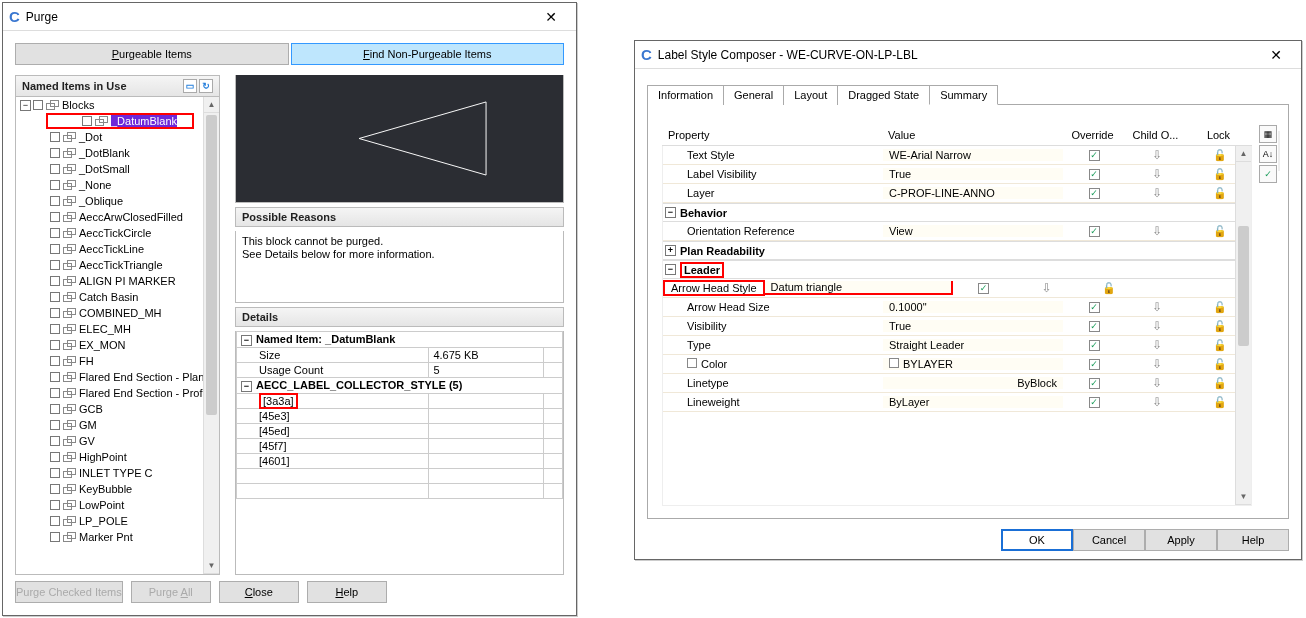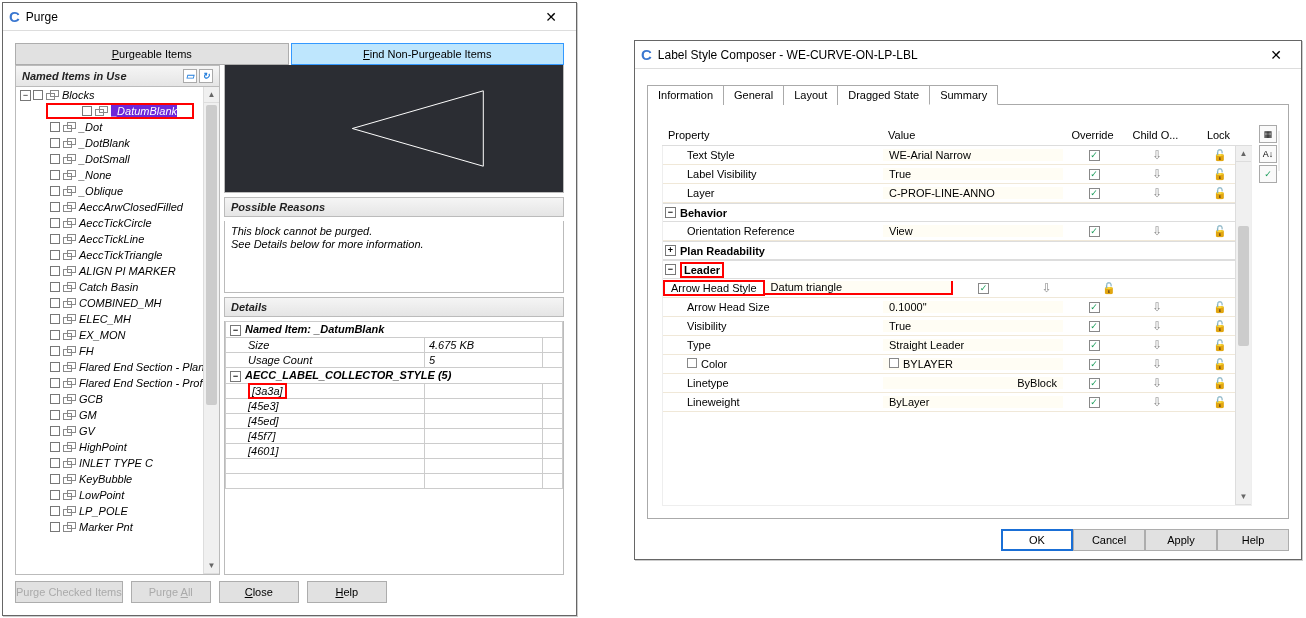--- a/index.html
+++ b/index.html
@@ -12,21 +12,21 @@
 .titlebar .cicon { font-weight: bold; color: #3a77d0; margin-right: 6px; font-size: 15px; }
 .titlebar .title { flex: 1; font-size: 12px; }
 .titlebar .closebtn { width: 38px; text-align: center; font-size: 14px; cursor: default; }
 
 .w1body { padding: 12px; display:flex; flex-direction:column; height: calc(100% - 28px); }
 .topbtns { display:flex; gap: 2px; }
 .bigbtn { height: 22px; border: 1px solid #adadad; background: #e1e1e1; font-size: 11px; flex:1; display:flex; align-items:center; justify-content:center; }
 .bigbtn .ul { text-decoration: underline; }
 .bigbtn.active { background: #bee6fd; border-color: #3399ff; }
 
-.maincols { display:flex; gap: 4px; flex:1; min-height:0;font-style:italic; }
+.maincols { display:flex; gap: 15px; flex:1; margin-top: 10px; min-height:0; }
 .leftcol { width: 205px; display:flex; flex-direction:column; }
 .rightcol { flex:1; display:flex; flex-direction:column; gap:4px; }
 
 .sechdr { background: linear-gradient(#f5f5f5,#e5e5e5); border: 1px solid #bbb; padding: 3px 6px; font-size: 11px; font-weight: bold; color:#222; display:flex; align-items:center; justify-content:space-between; }
 .sechdr .minibtn { width:14px; height:14px; border:1px solid #aaa; background:#fff; font-size:9px; display:flex; align-items:center; justify-content:center; color:#257fdc; margin-left:2px; }
 .treebox { border:1px solid #bbb; border-top:none; flex:1; overflow:auto; font-size: 11px; }
 .treebox .node { padding: 0 4px; white-space:nowrap; display:flex; align-items:center; height:16px; }
 .treebox .node .tgl { width:11px; height:11px; border:1px solid #777; font-size:9px; line-height:9px; text-align:center; margin-right:2px; background:#fff; }
 .treebox .node .cb { width:10px; height:10px; border:1px solid #777; margin-right:3px; background:#fff; }
 .treebox .node .ico { width:14px; height:11px; margin-right:2px; display:inline-block; }

